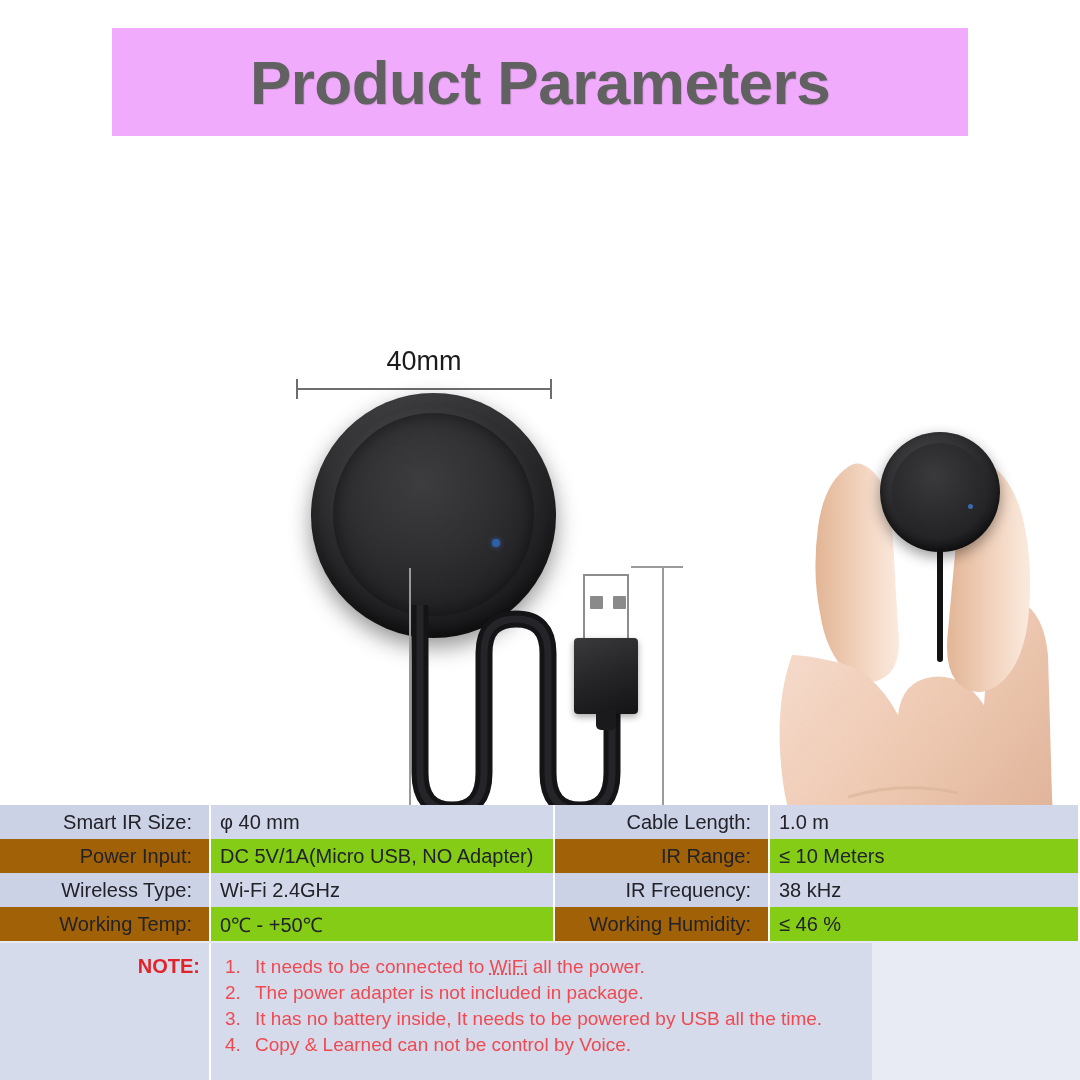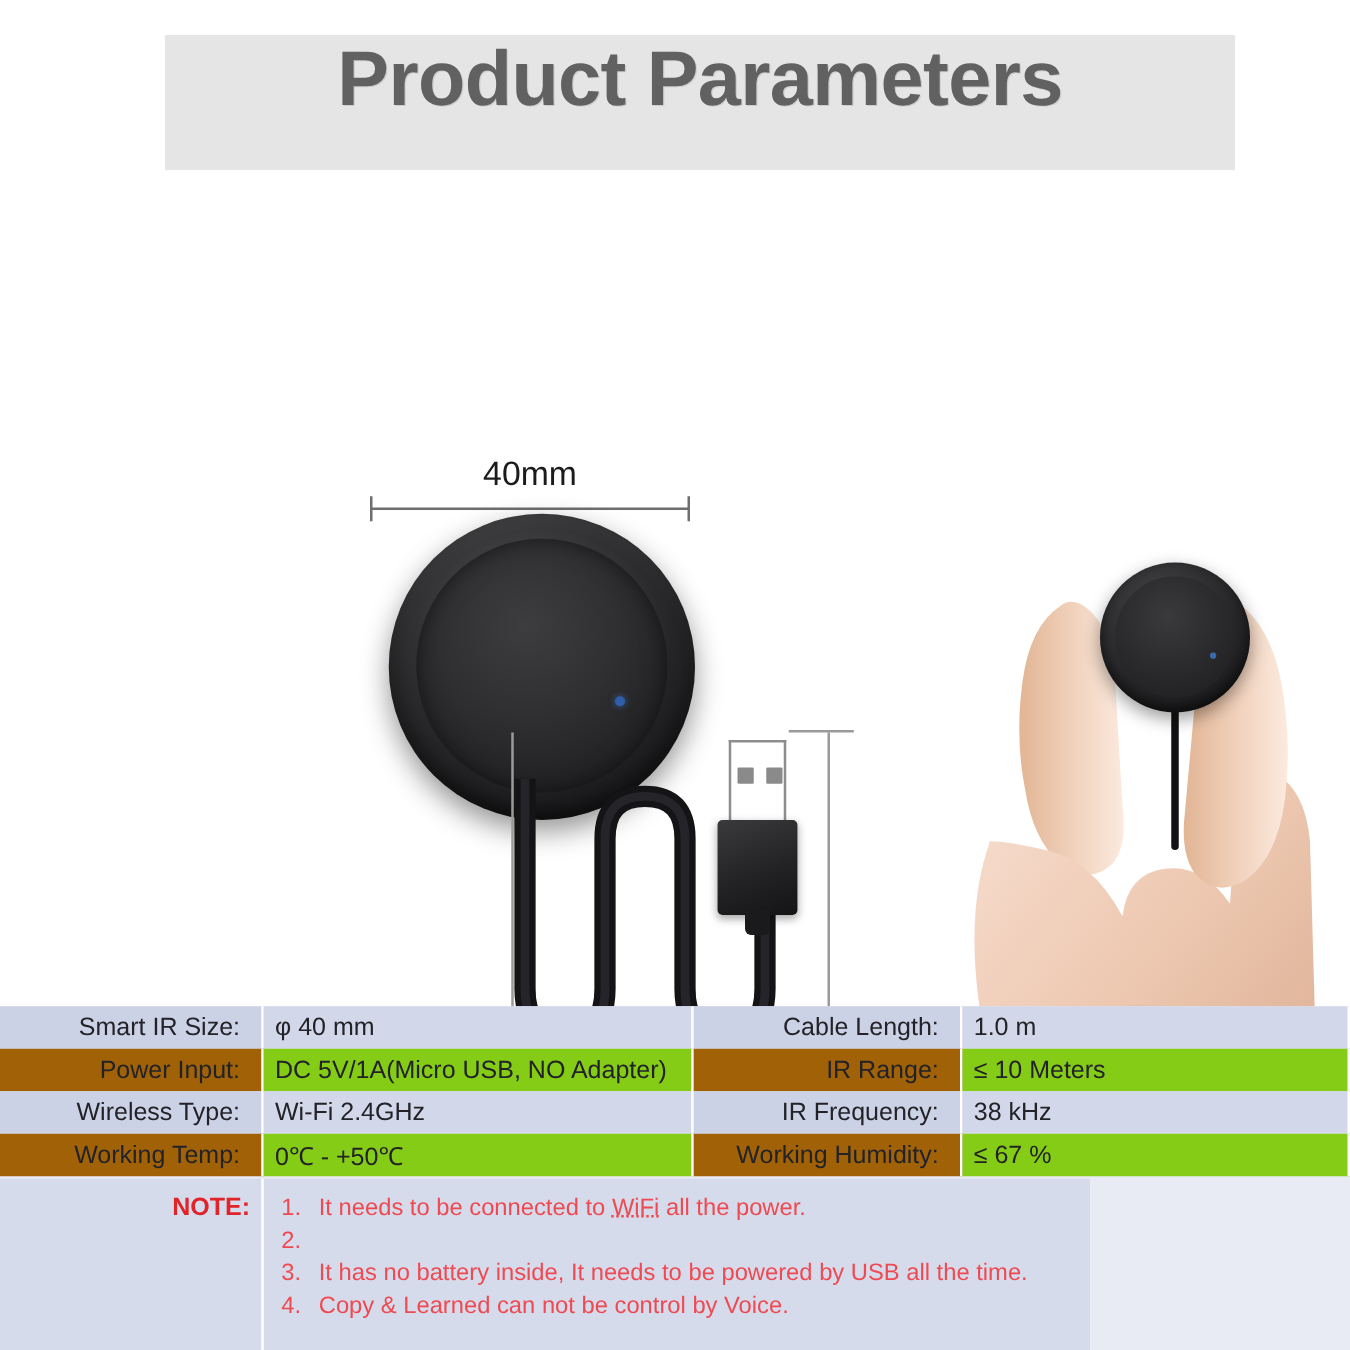--- a/index.html
+++ b/index.html
@@ -13,40 +13,39 @@
     position: relative;
   }
 
   
   .title-banner {
     position: absolute;
     left: 112px;
     top: 28px;
     width: 856px;
     height: 108px;
-    background: #e5e5e5;
+    background: #f0abfc;
     display: flex;
-    align-items: flex-start;
+    align-items: center;
     justify-content: center;
-    margin-left: 20px;
   }
   .title-text {
     font-size: 62px;
     font-weight: bold;
     color: #616161;
     letter-spacing: -0.5px;
     text-shadow: 1px 1px 0 rgba(0,0,0,0.10);
     white-space: nowrap;
   }
 
   
   .hero {
     position: absolute;
     left: 0;
-    top: 168px;
+    top: 150px;
     width: 977px;
     height: 650px;
   }
 
   
   .dim-40 {
     position: absolute;
     left: 296px;
     top: 196px;
     width: 256px;
@@ -399,36 +398,37 @@
     <div class="row-a" style="display:contents">
       <div class="cell label">Wireless Type:</div>
       <div class="cell value">Wi-Fi 2.4GHz</div>
       <div class="cell label">IR Frequency:</div>
       <div class="cell value">38 kHz</div>
     </div>
     <div class="row-b" style="display:contents">
       <div class="cell label">Working Temp:</div>
       <div class="cell value">0℃ - +50℃</div>
       <div class="cell label">Working Humidity:</div>
-      <div class="cell value">≤ 67 %</div>
+      <div class="cell value">≤ 46 %</div>
     </div>
   </div>
 </div>
 
 <div class="note-block">
   <div class="note-left">
     <span class="note-title">NOTE:</span>
   </div>
   <div class="note-right">
     <div class="note-item">
       <span class="note-num">1.</span>
       <span><span>It needs to be connected to </span><span class="note-underline">WiFi</span><span> all the power.</span></span>
     </div>
     <div class="note-item">
       <span class="note-num">2.</span>
+      <span>The power adapter is not included in package.</span>
     </div>
     <div class="note-item">
       <span class="note-num">3.</span>
       <span>It has no battery inside, It needs to be powered by USB all the time.</span>
     </div>
     <div class="note-item">
       <span class="note-num">4.</span>
       <span>Copy &amp; Learned can not be control by Voice.</span>
     </div>
   </div>

